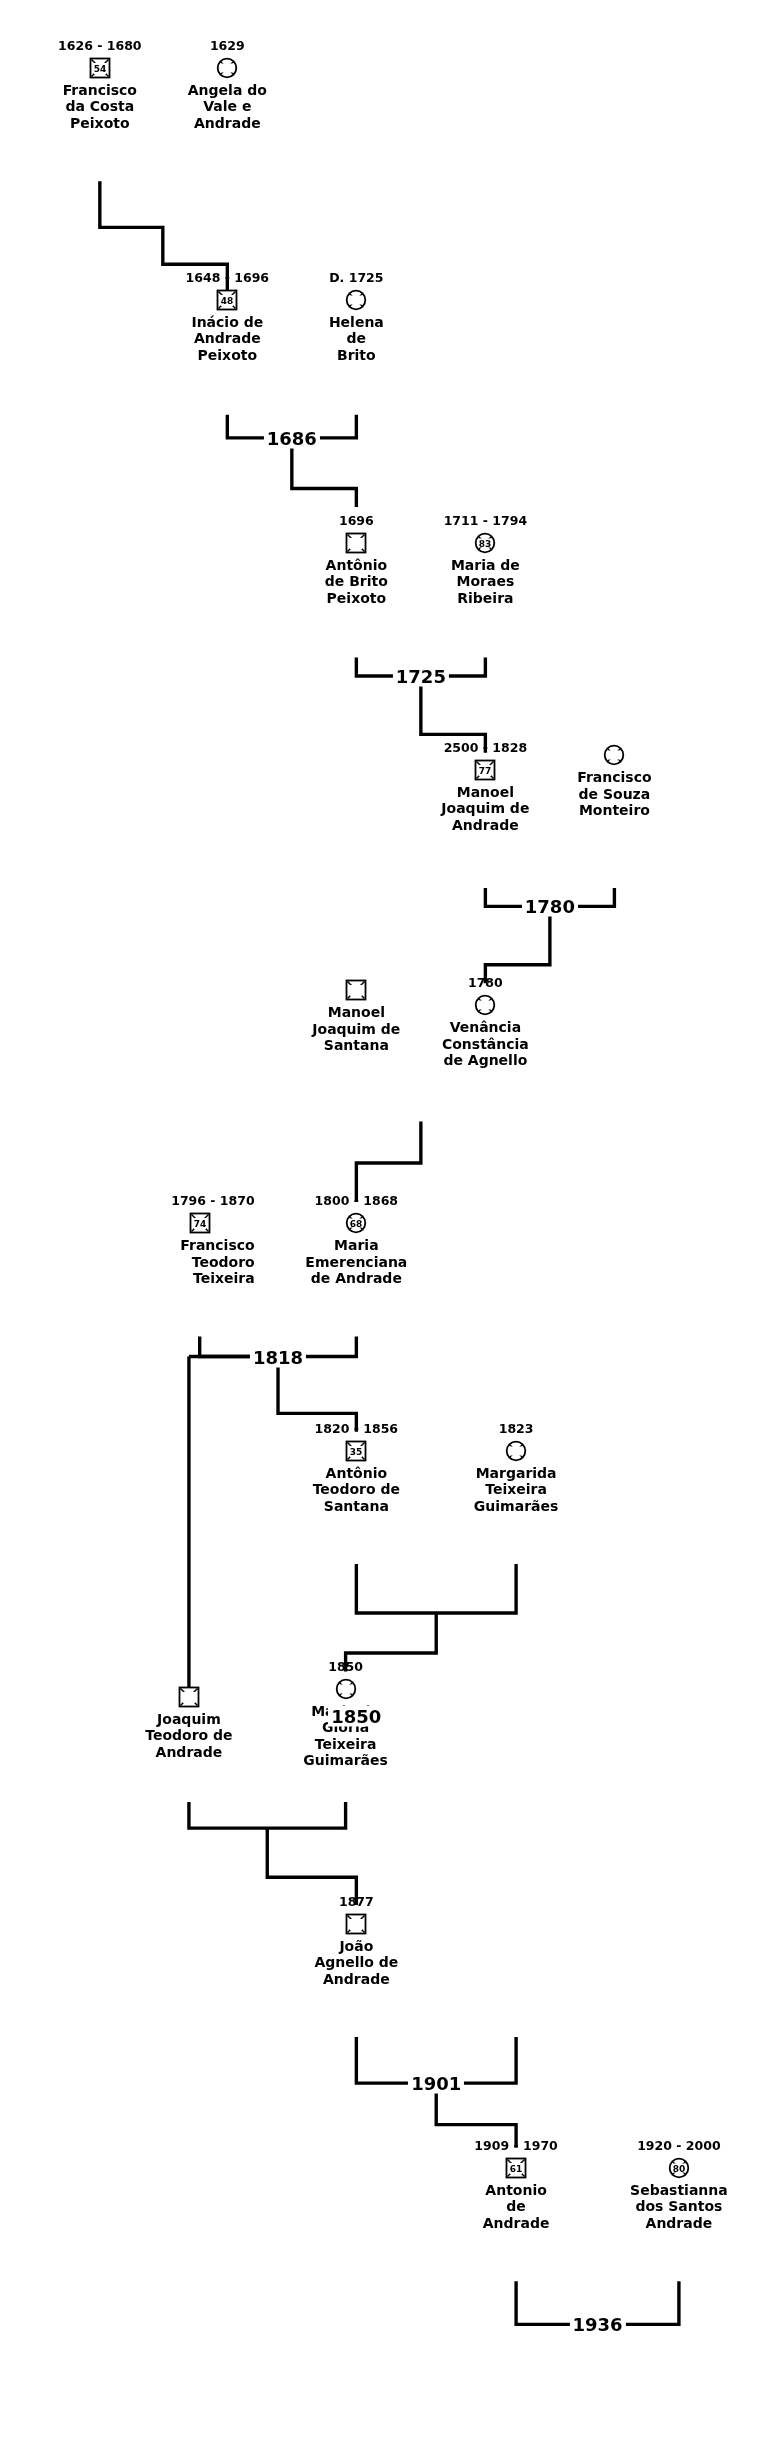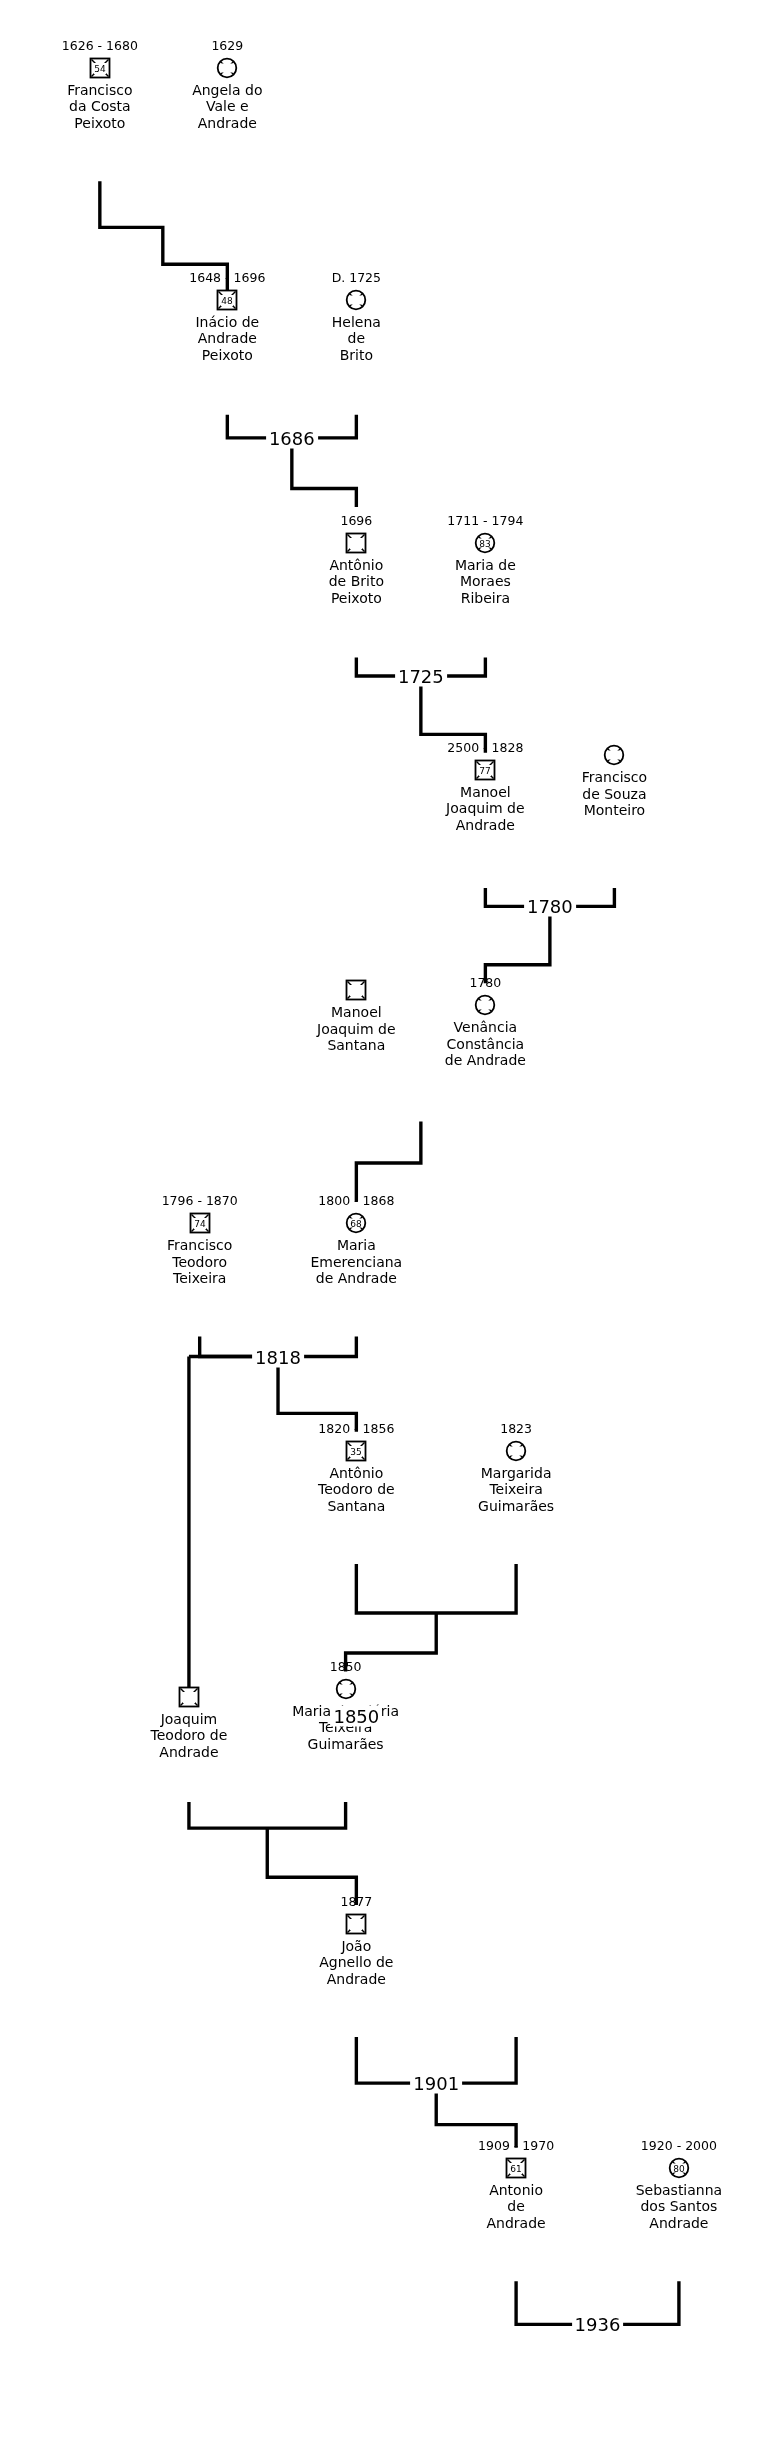--- a/index.html
+++ b/index.html
@@ -14,20 +14,21 @@
     position: relative;
     overflow: hidden;
     color: #000000;
   }
   #tree {
     position: absolute;
     left: 0;
     top: 0;
     width: 768px;
     height: 1766px;
+    font-weight: bold;
   }
   .node {
     position: absolute;
     width: 110px;
     margin-left: -55px;
     text-align: center;
     line-height: 1.18;
   }
   .node .dates {
     font-size: 12.5px;
@@ -247,23 +248,23 @@
         <svg width="22" height="22" viewBox="0 0 22 22">
     <circle cx="11" cy="11" r="9.3" fill="#fff" stroke="#000" stroke-width="1.8"></circle>
     <line x1="4.4" y1="4.4" x2="17.6" y2="17.6" stroke="#000" stroke-width="1.4"></line>
     <line x1="17.6" y1="4.4" x2="4.4" y2="17.6" stroke="#000" stroke-width="1.4"></line>
     <rect x="5" y="6.5" width="12" height="9" fill="#fff" stroke="none"></rect>
 
   </svg>
       </div>
       <div class="name">Venância
 Constância
-de Andrade</div>
-    </div>
-    <div class="node" style="left: 199.68px; top: 1194.39px;">
+de Agnello</div>
+    </div>
+    <div class="node" style="left: 199.68px; top: 1194.39px; text-align: right;">
       <div class="dates">1796 - 1870</div>
       <div class="sym">
         <svg width="22" height="22" viewBox="0 0 22 22">
       <rect x="1.5" y="1.5" width="19" height="19" fill="#fff" stroke="#000" stroke-width="1.8"></rect>
       <line x1="2.5" y1="2.5" x2="19.5" y2="19.5" stroke="#000" stroke-width="1.4"></line>
       <line x1="19.5" y1="2.5" x2="2.5" y2="19.5" stroke="#000" stroke-width="1.4"></line>
       <rect x="5" y="6" width="12" height="11" fill="#fff" stroke="none"></rect>
       <text class="age-txt" x="11" y="14.5" text-anchor="middle" fill="#000">74</text>
     </svg>
       </div>

